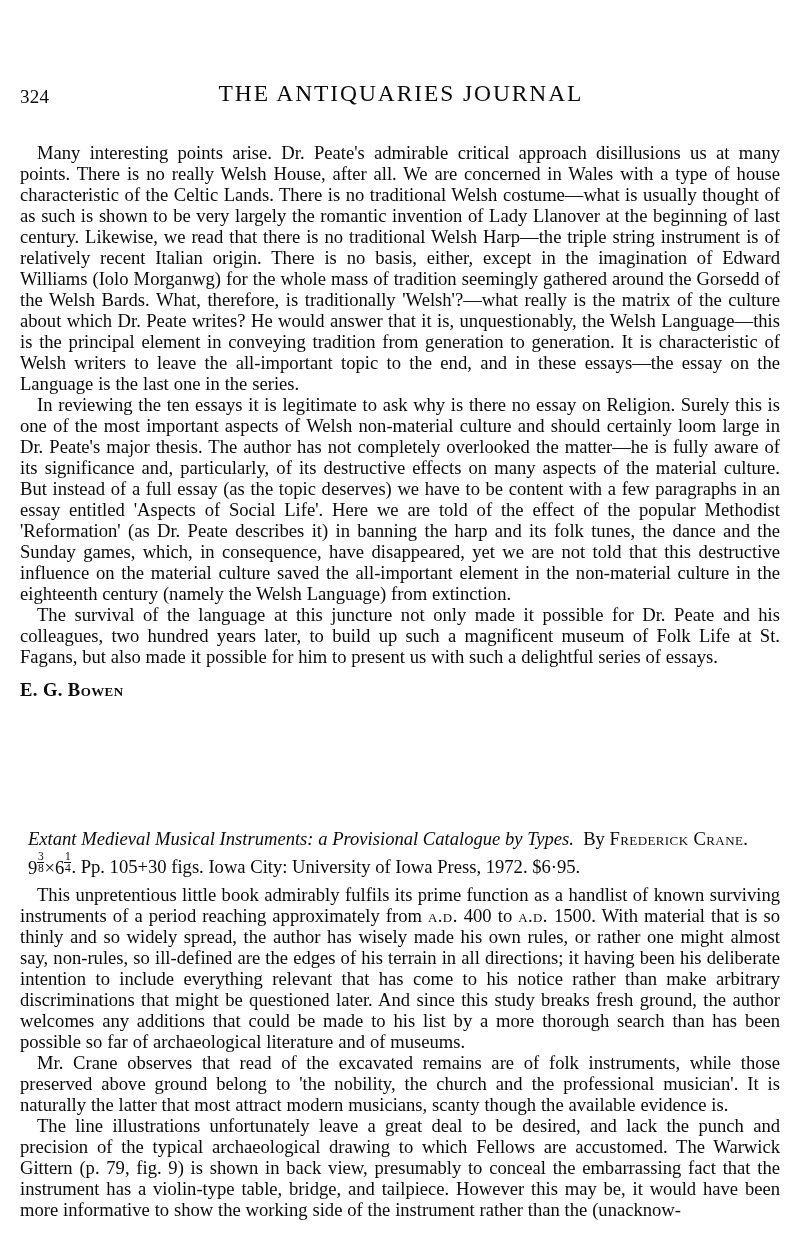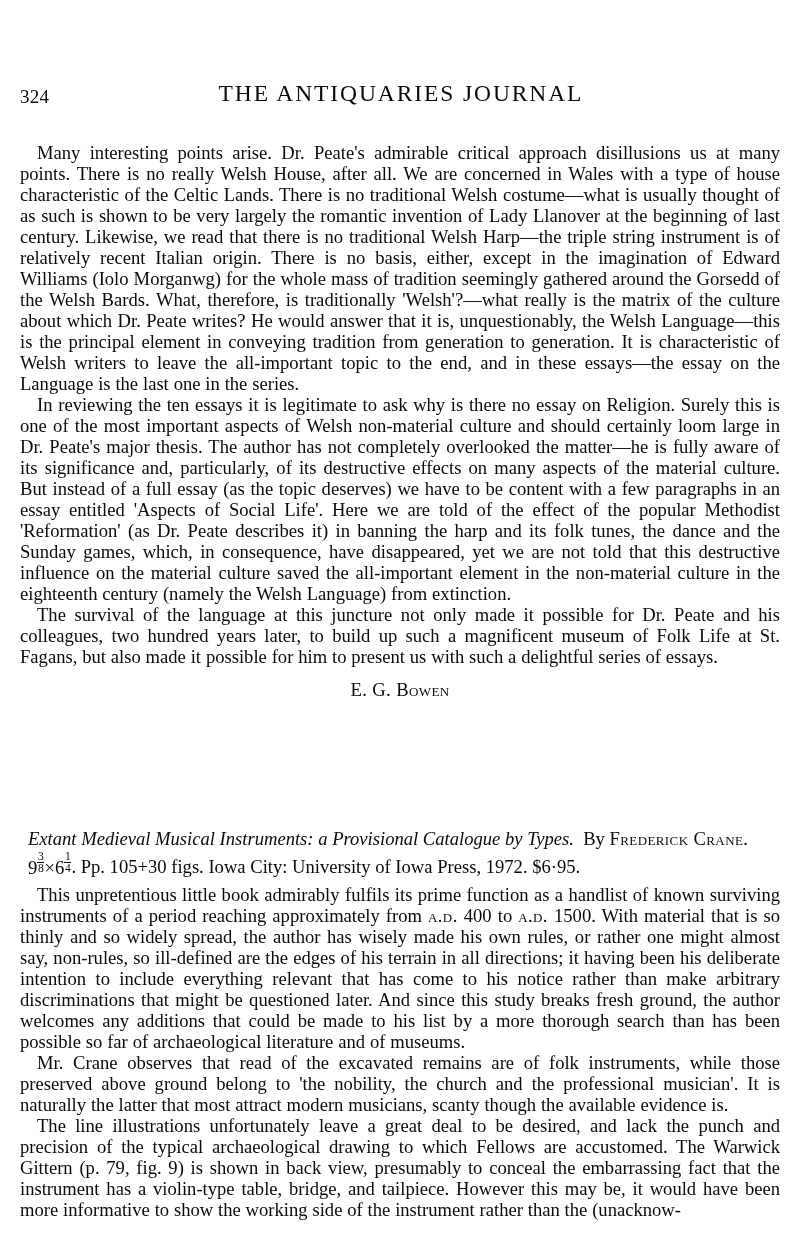--- a/index.html
+++ b/index.html
@@ -67,22 +67,23 @@
     text-align: justify;
     text-indent: 17px;
     word-spacing: 0.2px;
     hyphens: none;
   }
 
   .signature {
     margin: 0;
     font-size: 18.6px;
     line-height: 25.05px;
-    text-align: center;
+    text-align: left;
     padding-top: 10px;
+    font-weight: bold;
   }
 
   .sc {
     font-variant: small-caps;
     letter-spacing: 0.4px;
   }
 
   
   .review-block {
     position: absolute;

